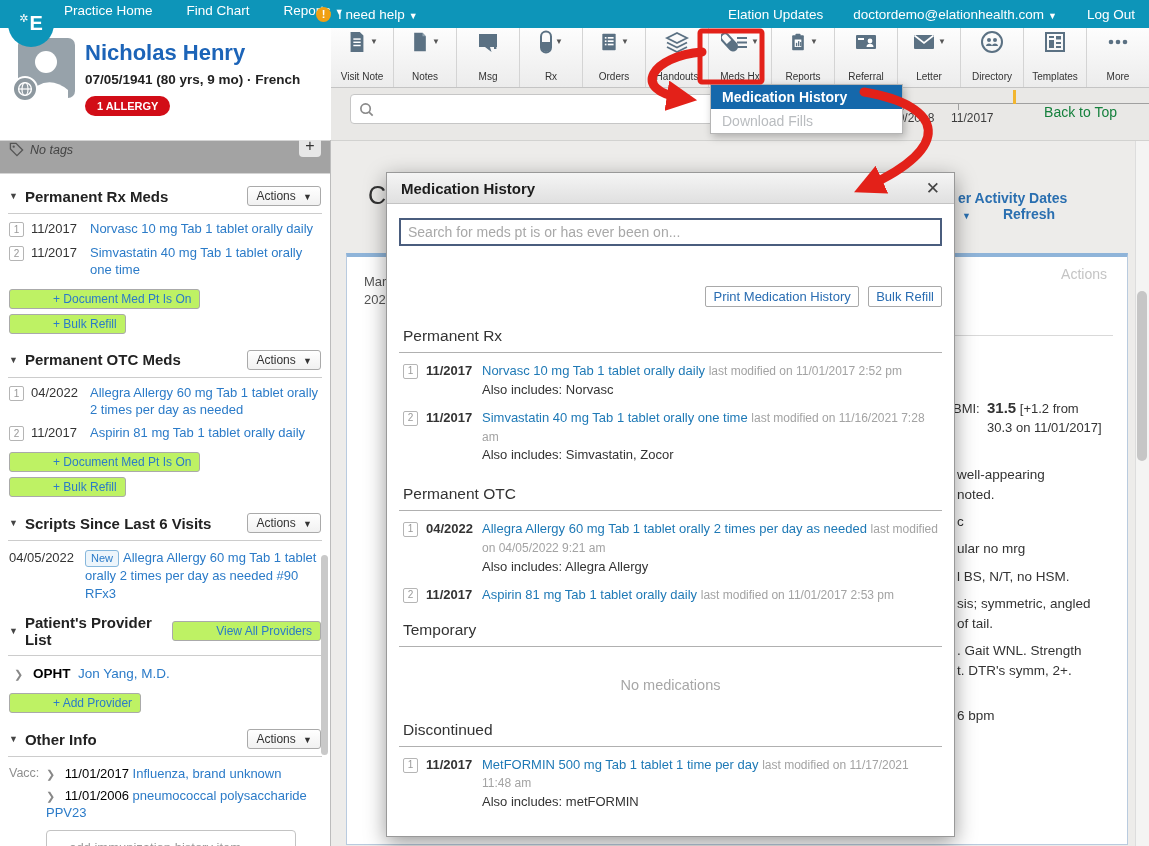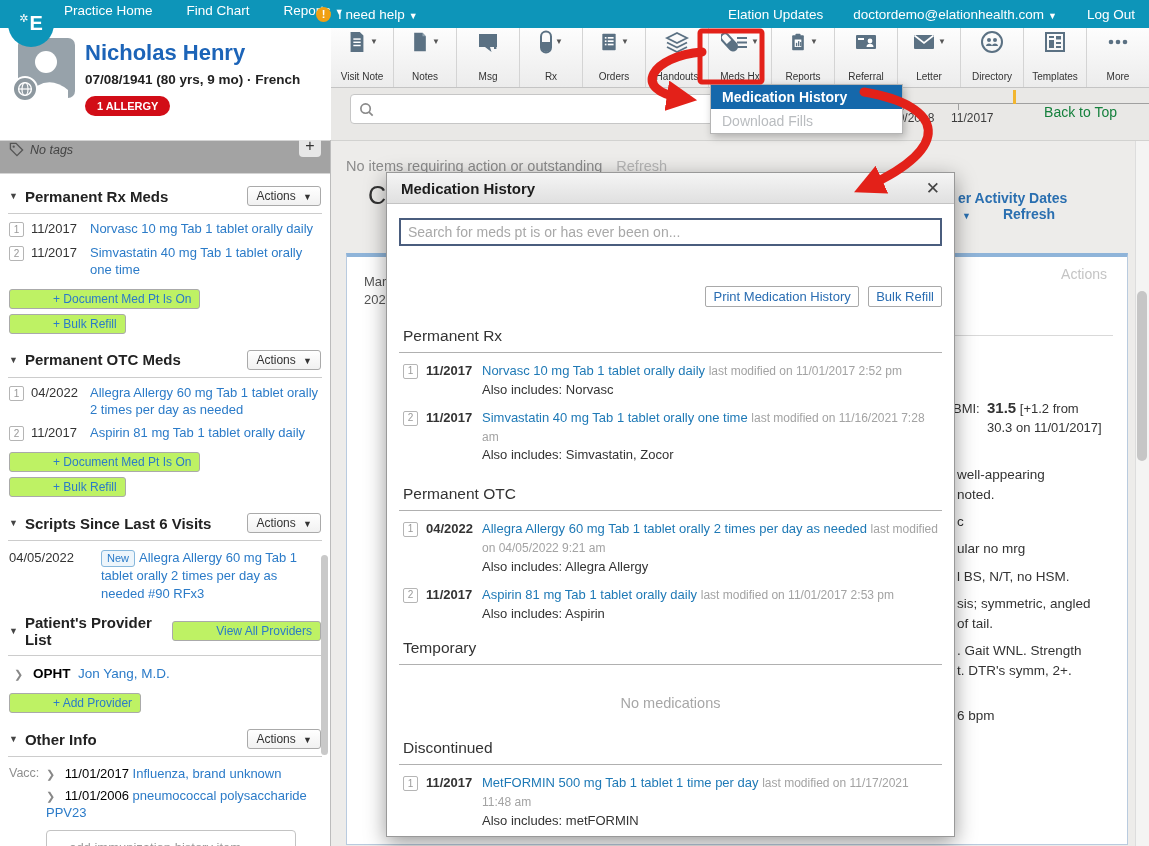--- a/index.html
+++ b/index.html
@@ -50,21 +50,21 @@
   .sec-head .tri { font-size:9px; color:#444; margin-right:7px; }
   .sec-head .ttl { font-weight:bold; font-size:15px; color:#222; flex:1; }
   .mini-btn { font-size:12px; color:#333; background:linear-gradient(#fff,#f1f1f1); border:1px solid #aaa; border-radius:3px; padding:2px 8px; cursor:pointer; white-space:nowrap; }
   .mini-btn.blue { color:#2b7bc8; background:#bef264;padding-left:43px; }
   .sec-div { border-bottom:1px solid #ccc; margin:3px 8px 0 8px; }
   .med-row { display:flex; gap:7px; padding:7px 9px 0 9px; font-size:13px; line-height:1.3; }
   .numbox { width:15px; height:15px; border:1px solid #b5b5b5; border-radius:2px; color:#999; font-size:10px; display:flex; align-items:center; justify-content:center; flex:none; margin-top:1px; }
   .med-date { color:#333; width:52px; flex:none; }
   a.medlink { color:#2b7bc8; text-decoration:none; cursor:pointer; }
   .btn-row { display:flex; gap:5px; padding:10px 9px 4px 9px; flex-wrap:wrap; }
-  .scripts-entry { display:flex; gap:24px; padding:8px 9px 0 9px; font-size:13px; line-height:1.35; }
+  .scripts-entry { display:flex; gap:8px; padding:8px 9px 0 9px; font-size:13px; line-height:1.35; }
   .scripts-entry .d { width:68px; flex:none; color:#333; }
   .new-badge { display:inline-block; border:1px solid #86b7dc; background:#edf5fb; color:#2b7bc8; font-size:11px; border-radius:3px; padding:0 5px; margin-right:4px; }
   .prov-row { padding:10px 9px 2px 14px; font-size:13.5px; }
   .chev { color:#888; font-size:11px; margin-right:6px; }
   .oi-row { display:flex; padding:8px 9px 0 9px; font-size:13px; line-height:1.35; }
   .oi-lbl { color:#8f8f8f; width:37px; flex:none; font-size:12.5px; }
   .oi-item { margin-bottom:4px; }
   .side-input { border:1px solid #c3c3c3; border-radius:4px; height:36px; font-size:13px; color:#444; padding:0 7px; font-family:inherit; width:250px; }
   .side-input::placeholder { color:#9b9b9b; }
 
@@ -153,21 +153,21 @@
       </svg>
     <div class="globe-badge">
       <svg width="16" height="16" viewBox="0 0 16 16">
           <circle cx="8" cy="8" r="6.4" fill="none" stroke="#fff" stroke-width="1.4"></circle>
           <ellipse cx="8" cy="8" rx="3" ry="6.4" fill="none" stroke="#fff" stroke-width="1.2"></ellipse>
           <line x1="1.6" y1="8" x2="14.4" y2="8" stroke="#fff" stroke-width="1.2"></line>
         </svg>
     </div>
   </div>
   <div class="pat-name">Nicholas Henry</div>
-  <div class="pat-dob">07/08/1941 (80 yrs, 9 mo) · French</div>
+  <div class="pat-dob">07/05/1941 (80 yrs, 9 mo) · French</div>
   <div class="allergy-badge">1 ALLERGY</div>
 </div>
 
 <div class="toolbar">
   <div class="tb-btn">
     <span class="tb-ic">
         <svg class="ic" width="22" height="24" viewBox="0 0 24 24">
           <path d="M5 1h10l4 4v18H5z"></path>
           <rect x="8" y="8" width="8" height="1.6" fill="#fff"></rect>
           <rect x="8" y="11.5" width="8" height="1.6" fill="#fff"></rect>
@@ -331,21 +331,20 @@
   <div class="tl-tick" style="left:572px"></div>
   <div class="tl-tick" style="left:627px"></div>
   <div class="tl-orange"></div>
   <span class="tl-lbl" style="left:500px">08/2018</span>
   <span class="tl-lbl" style="left:560px">09/2018</span>
   <span class="tl-lbl" style="left:620px">11/2017</span>
   <span class="back-top">Back to Top</span>
 </div>
 
 <div class="main">
-  <div class="no-items"><span>No items requiring action or outstanding</span><span class="rf">Refresh</span></div>
   <div class="chart-h">Ch</div>
   <div class="act-links"><span><span>er Activity Dates</span> <span class="caret">▼</span></span><span class="rf2">Refresh</span></div>
   <div class="bg-card">
     <div class="card-actions">Actions</div>
     <div class="note-date"><span>Mar</span><br><span>202</span></div>
     <div class="card-div"></div>
     <div class="bmi"><span>BMI:</span>&nbsp; <b>31.5</b> <span>[+1.2 from</span><br><span style="margin-left:34px">30.3 on 11/01/2017]</span></div>
     <div class="frags">
         <div>well-appearing</div>
         <div>noted.</div>
@@ -530,21 +529,21 @@
 
           <div class="mh-entry">
             <span class="numbox">1</span>
             <span class="mh-date">04/2022</span>
             <span class="mh-text"><a class="mh-med">Allegra Allergy 60 mg Tab 1 tablet orally 2 times per day as needed</a> <span class="mh-mod">last modified on 04/05/2022 9:21 am</span><span class="mh-also">Also includes: Allegra Allergy</span></span>
           </div>
 
           <div class="mh-entry">
             <span class="numbox">2</span>
             <span class="mh-date">11/2017</span>
-            <span class="mh-text"><a class="mh-med">Aspirin 81 mg Tab 1 tablet orally daily</a> <span class="mh-mod">last modified on 11/01/2017 2:53 pm</span><span class="mh-also">Also includes: Aspirin</span></span>
+            <span class="mh-text"><a class="mh-med">Aspirin 81 mg Tab 1 tablet orally daily</a> <span class="mh-mod">last modified on 11/01/2017 2:53 pm</span></span>
           </div>
         </div>
     </div>
 
     <div class="mh-sec" style="margin-top:12px">
       <h3>Temporary</h3>
       <div class="mh-empty">No medications</div>
     </div>
 
     <div class="mh-sec" style="margin-top:10px">

